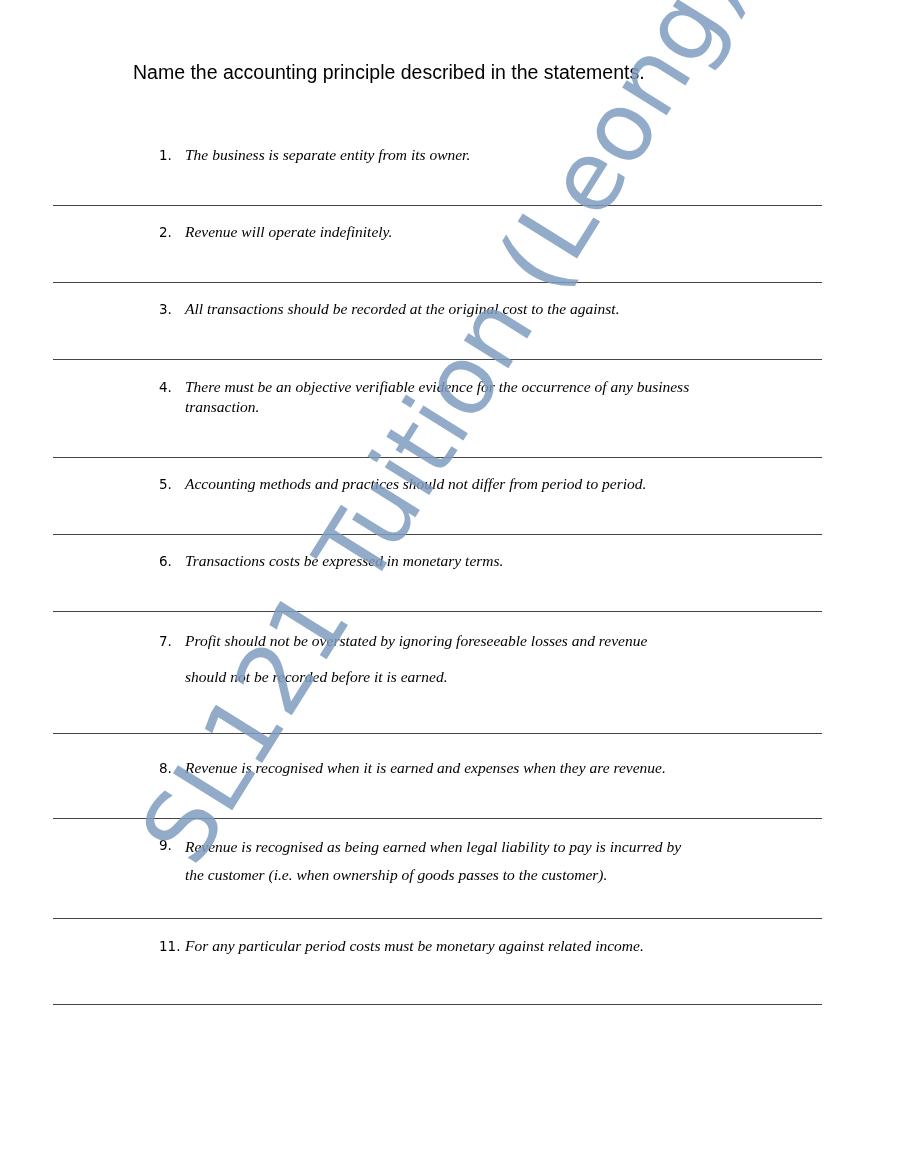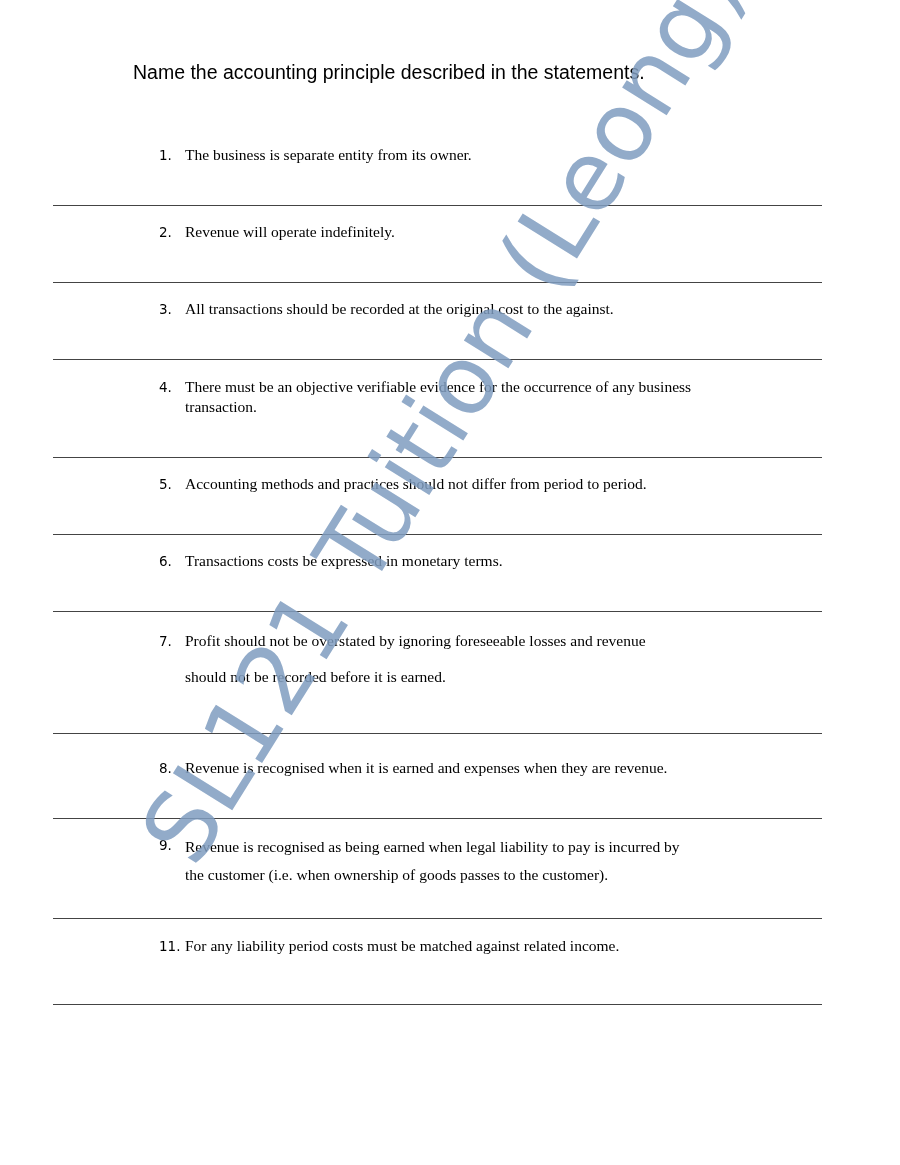--- a/index.html
+++ b/index.html
@@ -1,20 +1,20 @@
 <!DOCTYPE html>
 <html><head>
 <meta charset="utf-8">
 <style>
   html, body { margin: 0; padding: 0; background: #ffffff; }
   body { width: 900px; height: 1165px; position: relative; overflow: hidden; font-family: "Liberation Serif", serif; color: #000; }
   .title { position: absolute; left: 133px; top: 61px; font-size: 19.5px; font-family: Liberation Sans, sans-serif; white-space: nowrap; }
   .q { position: absolute; left: 159px; font-size: 15.5px; line-height: 20px; font-family: "Liberation Serif", serif; }
   .q .num { position: absolute; left: 0; top: 0; font-family: "DejaVu Sans", sans-serif; font-size: 13.5px; }
-  .q .text { position: absolute; left: 26px; top: 0; white-space: pre-line; width: 620px; }
+  .q .text { position: absolute; left: 26px; top: 0; white-space: pre-line; width: 620px; font-style: italic; }
   .rule { position: absolute; left: 53px; width: 769px; height: 0; border-top: 1px solid #444; }
   .watermark { position: absolute; left: 0; top: 0; width: 900px; height: 1165px; pointer-events: none; }
 </style>
 </head>
 <body>
 
 <div>
   <div class="title">Name the accounting principle described in the statements.</div>
 
   <div class="q" style="top:145px">
@@ -69,20 +69,20 @@
 
   <div class="q" style="top:835px">
     <span class="num">9.</span>
     <span class="text" style="line-height:28px; top:-2px">Revenue is recognised as being earned when legal liability to pay is incurred by
 the customer (i.e. when ownership of goods passes to the customer).</span>
   </div>
   <div class="rule" style="top:918px"></div>
 
   <div class="q" style="top:936px">
     <span class="num">11.</span>
-    <span class="text">For any liability period costs must be matched against related income.</span>
+    <span class="text">For any particular period costs must be monetary against related income.</span>
   </div>
   <div class="rule" style="top:1004px"></div>
 
   <svg class="watermark" viewBox="0 0 900 1165">
     <text x="0" y="0" transform="translate(195,870) rotate(-58)" font-family="DejaVu Sans, sans-serif" font-size="96" fill="#7f9cbf" fill-opacity="0.85">SL121 Tuition (Leong)</text>
   </svg>
 </div>
 
 </body></html>

